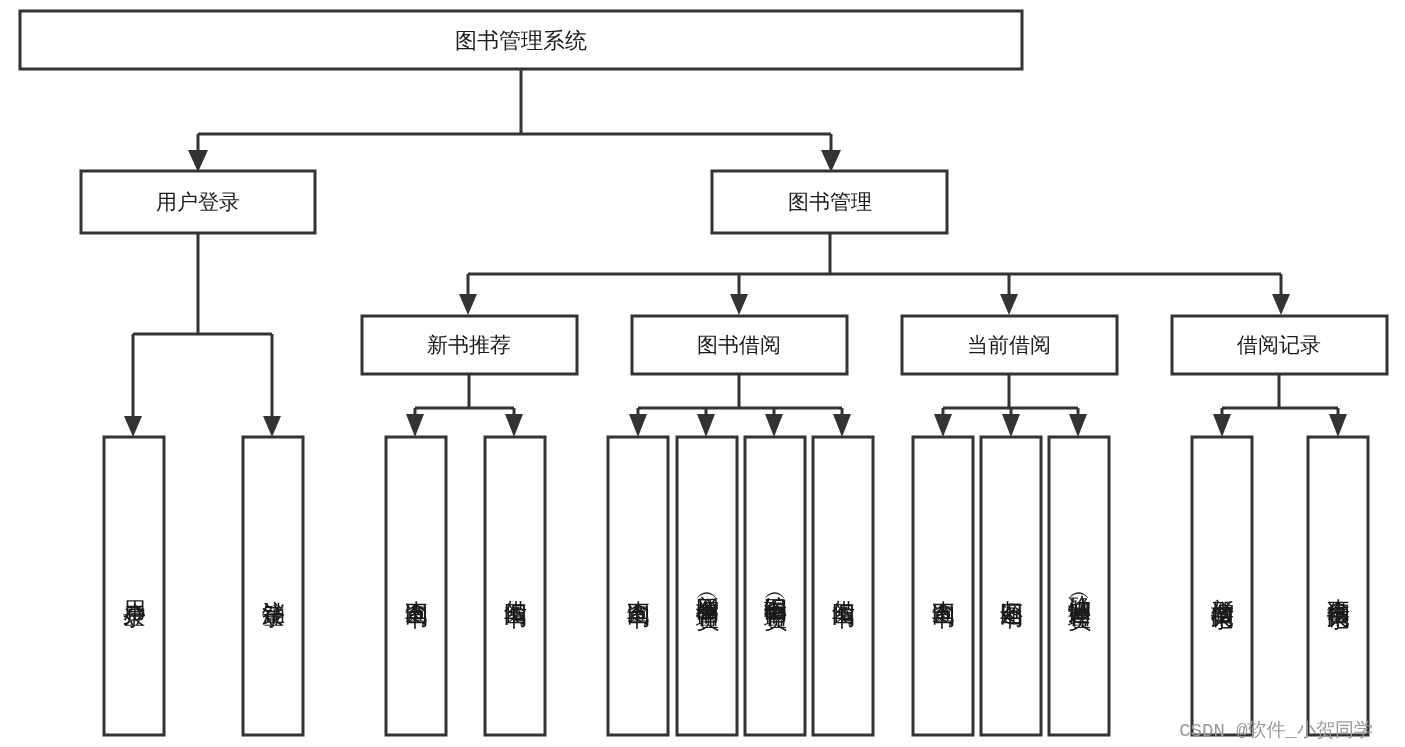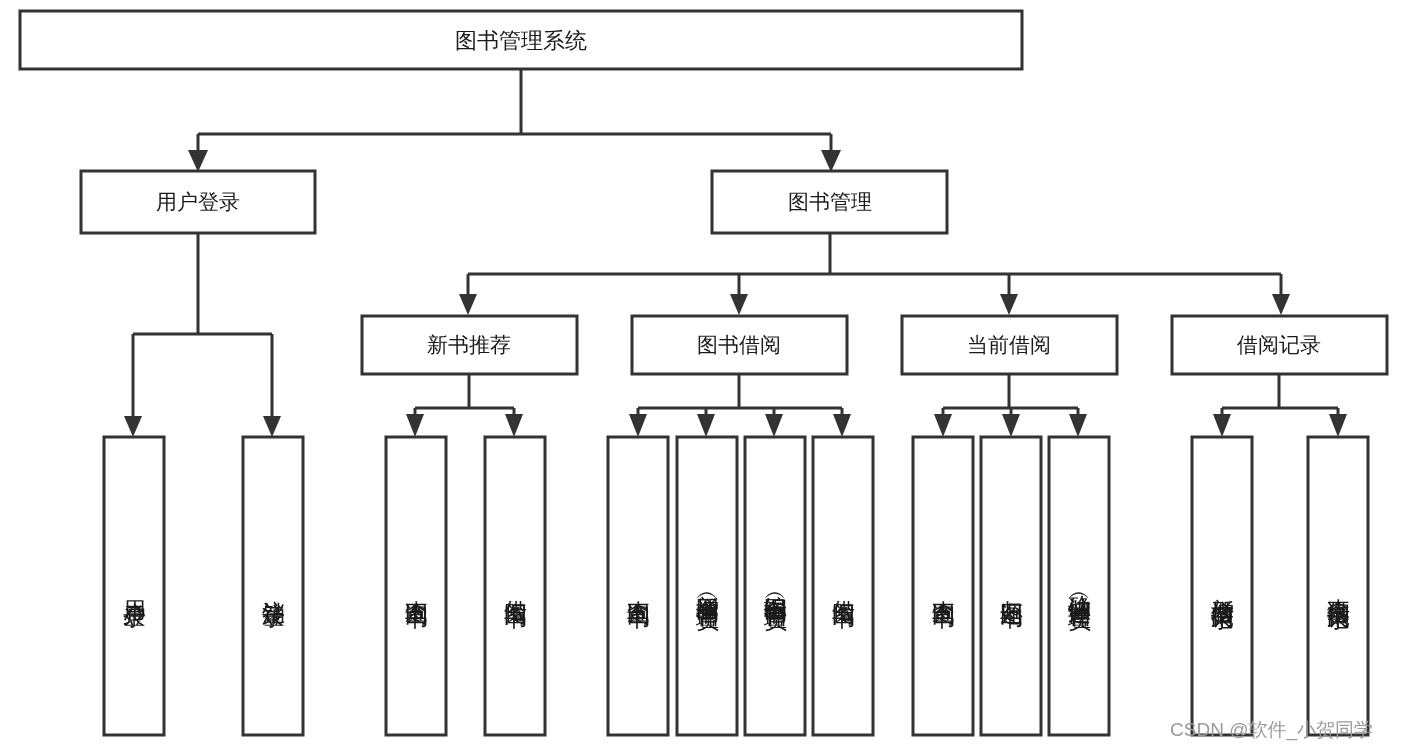--- a/index.html
+++ b/index.html
@@ -63,21 +63,21 @@
     font-size: 23px;
     line-height: 1.12;
     letter-spacing: 2px;
     color: #1a1a1a;
     white-space: nowrap;
   }
   .watermark {
     position: absolute;
     right: 8px;
     bottom: 4px;
-    font-family: Liberation Sans, sans-serif;
+    font-family: Liberation Mono, monospace;
     font-size: 19px;
     color: #9a9a9a;
     white-space: nowrap;
   }
 </style>
 </head>
 <body>
 
 <div id="diagram-root">
 

